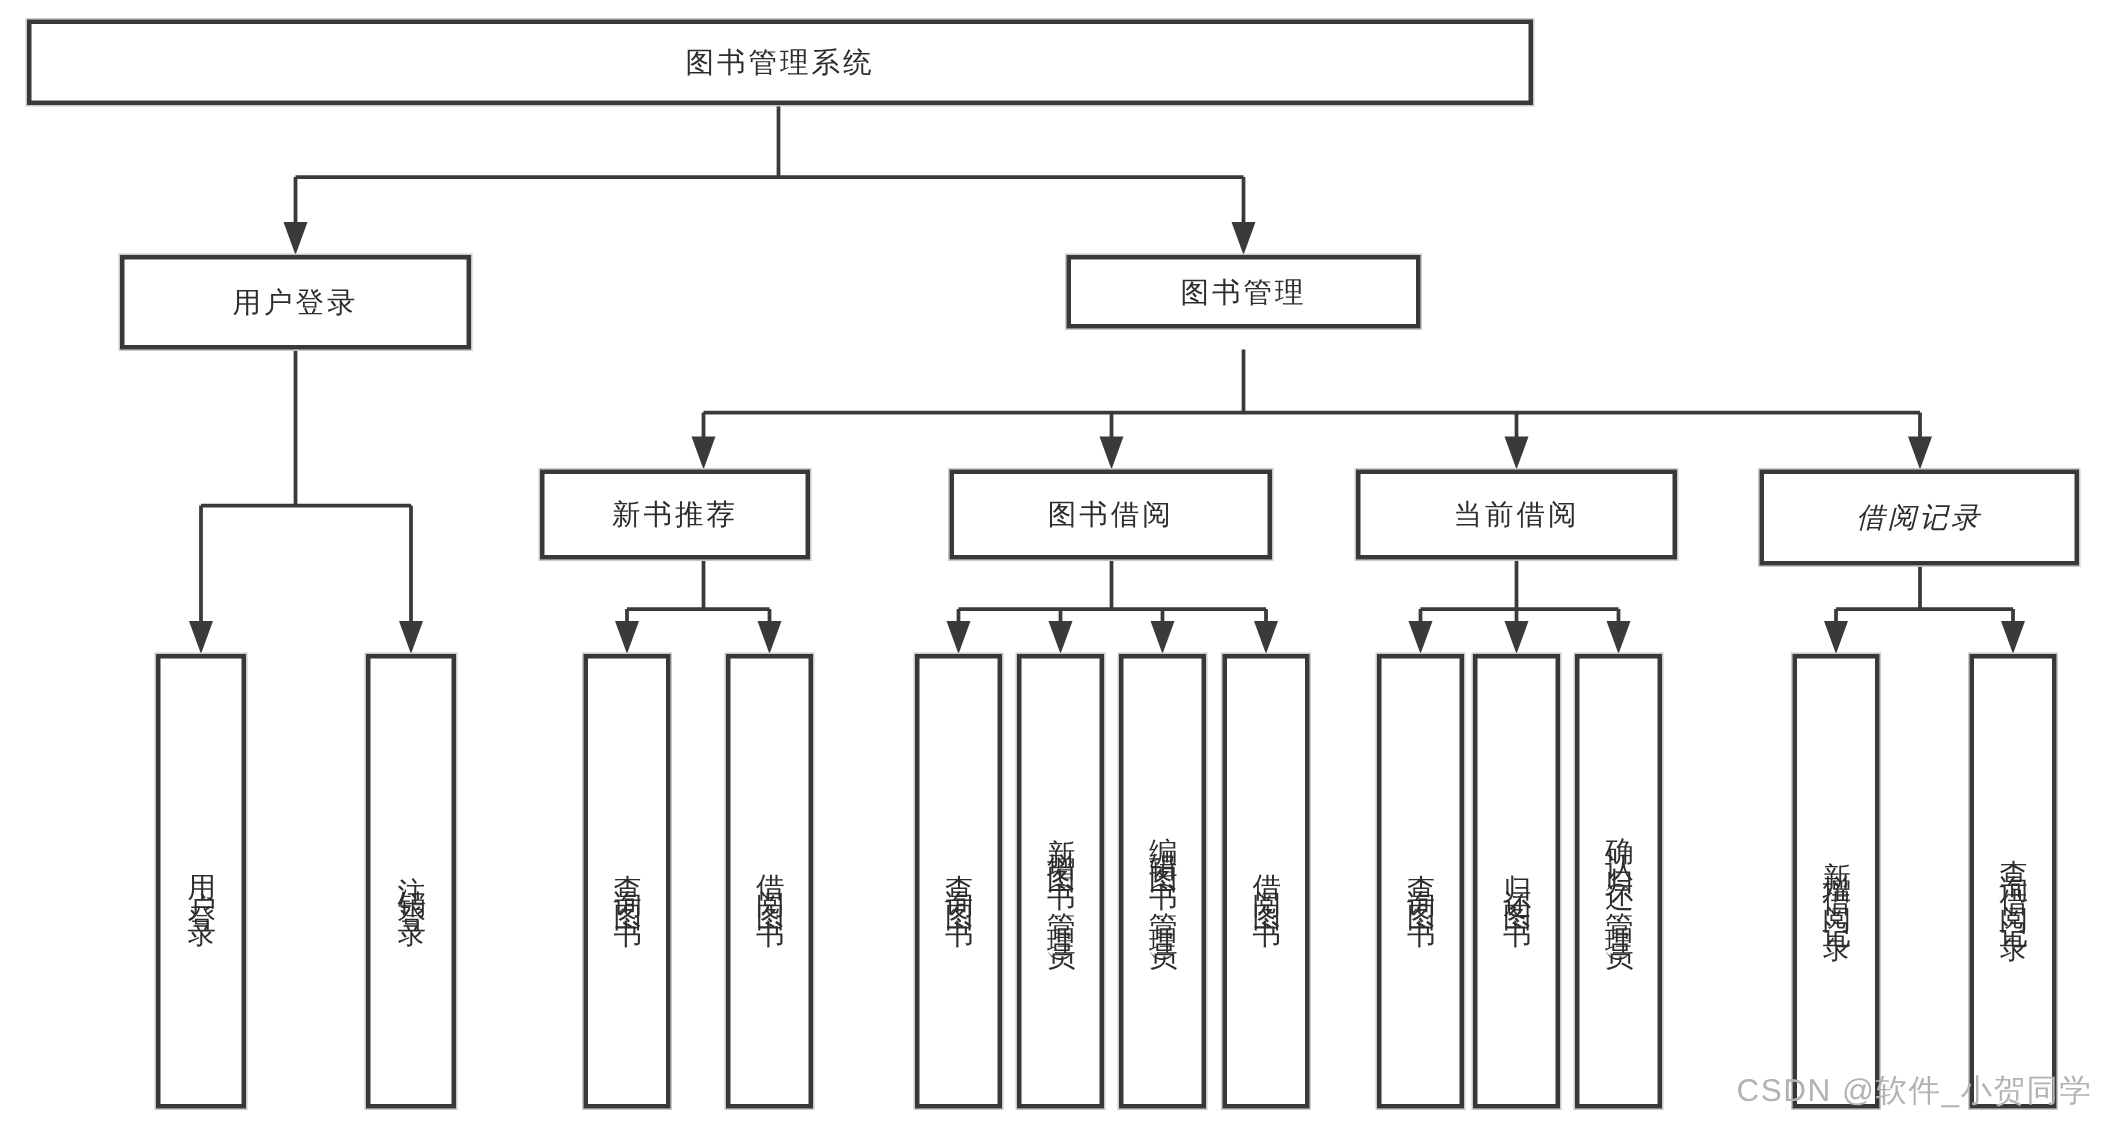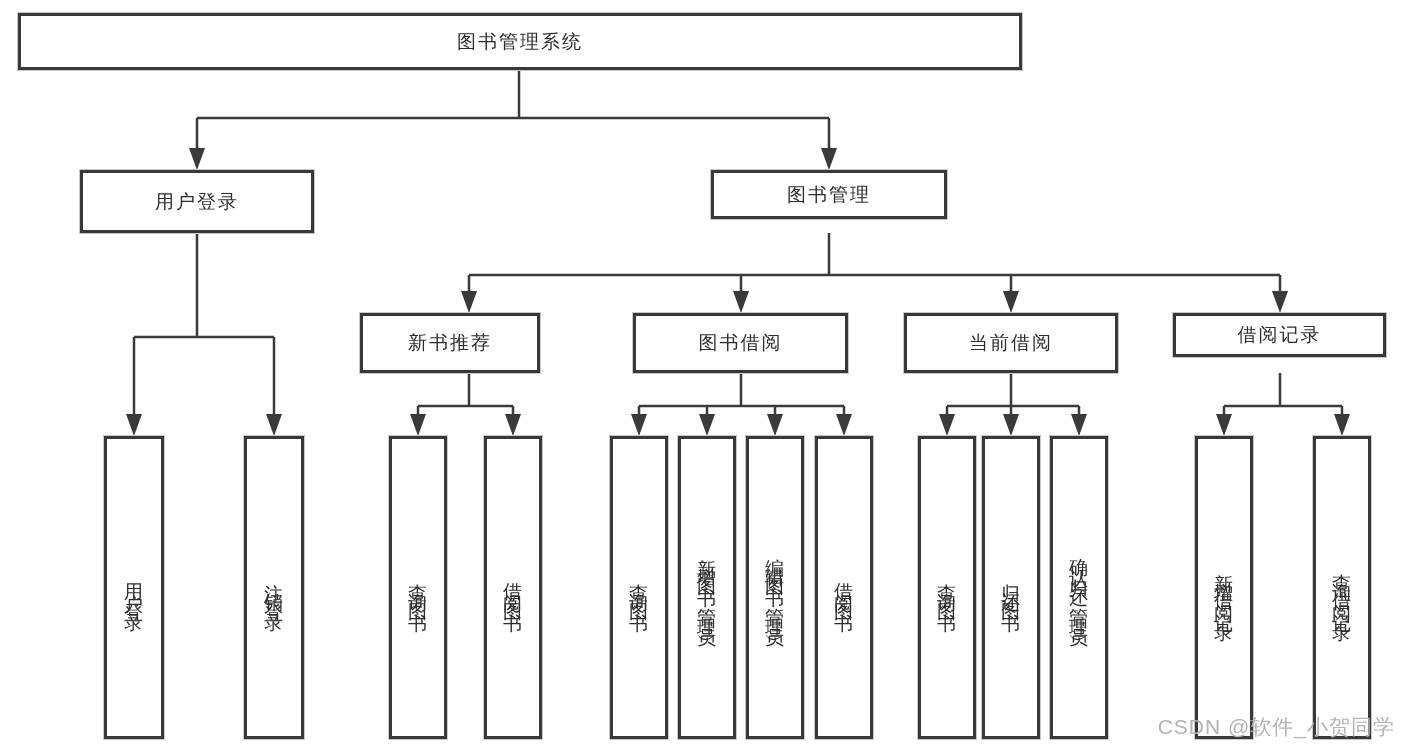--- a/index.html
+++ b/index.html
@@ -38,21 +38,21 @@
     font-size: 19px;
     letter-spacing: 10px;
     line-height: 1;
   }
   .root-node  { left: 18px;   top: 13px;  width: 1004px; height: 57px; }
   .n-l2-0     { left: 80px;   top: 170px; width: 234px;  height: 63px; }
   .n-l2-1     { left: 711px;  top: 170px; width: 236px;  height: 49px; }
   .n-l3-0     { left: 360px;  top: 313px; width: 180px;  height: 60px; }
   .n-l3-1     { left: 633px;  top: 313px; width: 215px;  height: 60px; align-items: center; }
   .n-l3-2     { left: 904px;  top: 313px; width: 214px;  height: 60px; }
-  .n-l3-3     { left: 1173px; top: 313px; width: 213px;  height: 44px; }
+  .n-l3-3     { left: 1173px; top: 313px; width: 213px;  height: 64px; font-style: italic; }
   .leaf       { top: 436px; height: 303px; width: 58px; }
   .lf-0  { left: 104px; width: 60px; }
   .lf-1  { left: 244px; width: 60px; }
   .lf-2  { left: 389px; }
   .lf-3  { left: 484px; }
   .lf-4  { left: 610px; }
   .lf-5  { left: 678px; }
   .lf-6  { left: 746px; }
   .lf-7  { left: 815px; }
   .lf-8  { left: 918px; }

